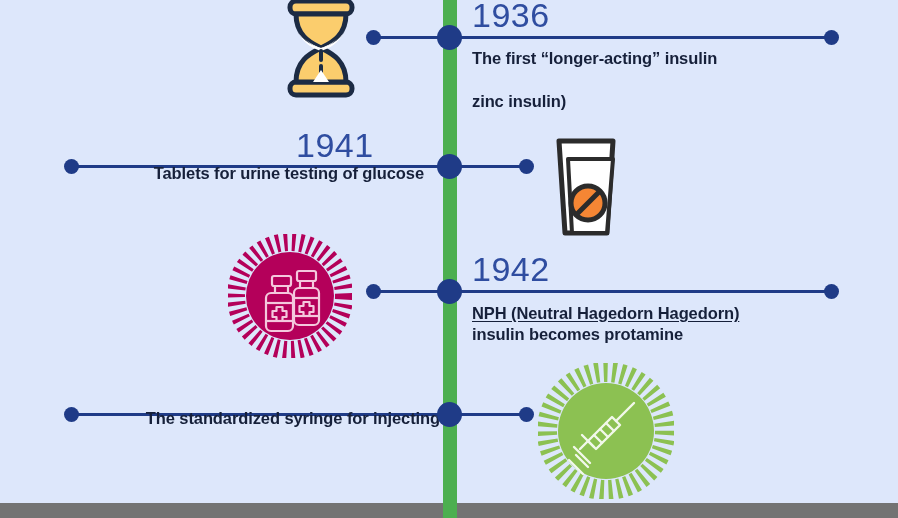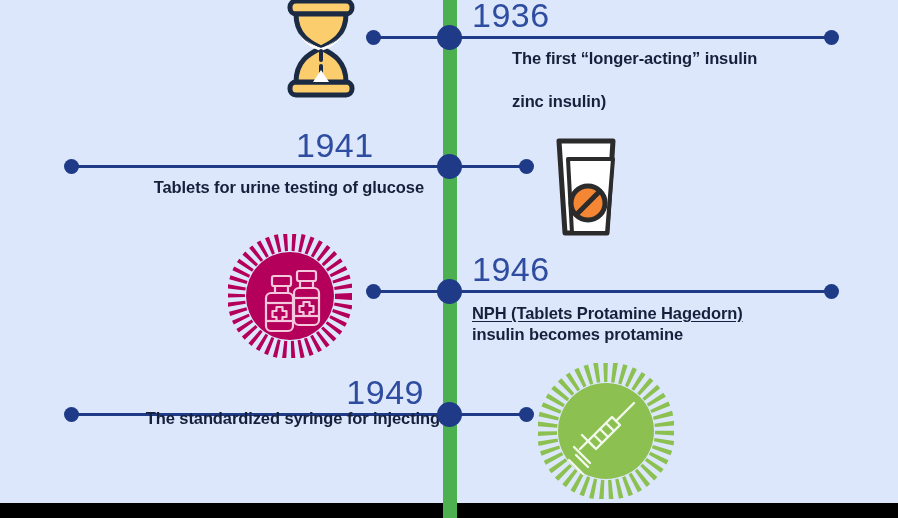--- a/index.html
+++ b/index.html
@@ -5,21 +5,21 @@
   html,body{margin:0;padding:0;}
   body{
     width:898px;height:518px;
     background:#ffffff;
     font-family:"Liberation Sans", sans-serif;
     overflow:hidden;
   }
   #stage{
     position:relative;
     width:898px;height:518px;
-    background:#000000;
+    background:#737373;
   }
   .panel{
     position:absolute;left:0;top:0;width:898px;height:503px;
     background:#dde7fb;
     overflow:hidden;
   }
   
   .spine{
     position:absolute;
     left:443px;top:0;width:14px;height:518px;
@@ -71,21 +71,21 @@
   <div class="panel" style="background: rgb(221, 231, 251);">
 
     <div class="row" style="top:37px;">
       <div class="conn" style="left: 372px; width: 80px; background: rgb(31, 59, 135);"></div>
       <div class="conn" style="left: 452px; width: 382px; background: rgb(31, 59, 135);"></div>
       <div class="dot-sm" style="left: 366px; background: rgb(31, 59, 135);"></div>
       <div class="dot-lg" style="left: 437px; background: rgb(31, 59, 135);"></div>
       <div class="dot-sm" style="left: 824px; background: rgb(31, 59, 135);"></div>
     </div>
     <div class="year" style="left: 472px; top: -2px; color: rgb(47, 77, 160);">1936</div>
-    <div class="desc right-text" style="left: 472px; top: 48px; width: 372px; color: rgb(22, 32, 58); margin-left: 40px;">
+    <div class="desc right-text" style="left: 472px; top: 48px; width: 372px; color: rgb(22, 32, 58);">
       <span>The first “longer-acting” insulin</span><br>
       <br>
       <span>zinc insulin)</span>
     </div>
 
     <div class="icon-wrap" style="left:284px;top:-2px;width:74px;height:100px;">
       <svg viewBox="0 0 74 100" width="74" height="100" aria-hidden="true">
         <g fill="none" stroke="#1c2b44" stroke-width="5" stroke-linejoin="round" stroke-linecap="round">
           <rect x="6" y="3" width="62" height="13" rx="6" fill="#fbcd6d"></rect>
           <rect x="6" y="84" width="62" height="13" rx="6" fill="#fbcd6d"></rect>
@@ -102,43 +102,43 @@
     </div>
 
     <div class="row" style="top:166px;">
       <div class="conn" style="left: 70px; width: 382px; background: rgb(31, 59, 135);"></div>
       <div class="conn" style="left: 452px; width: 80px; background: rgb(31, 59, 135);"></div>
       <div class="dot-sm" style="left: 64px; background: rgb(31, 59, 135);"></div>
       <div class="dot-lg" style="left: 437px; background: rgb(31, 59, 135);"></div>
       <div class="dot-sm" style="left: 519px; background: rgb(31, 59, 135);"></div>
     </div>
     <div class="year" style="left: 296px; top: 128px; width: 128px; color: rgb(47, 77, 160);">1941</div>
-    <div class="desc left-text" style="left: 52px; top: 177px; width: 372px; color: rgb(22, 32, 58);">
+    <div class="desc left-text" style="left: 52px; top: 163px; width: 372px; color: rgb(22, 32, 58);">
       <span>Tablets for urine testing of glucose</span><br>
     </div>
 
     <div class="icon-wrap" style="left:551px;top:137px;width:70px;height:100px;">
       <svg viewBox="0 0 70 100" width="70" height="100" aria-hidden="true">
         <path d="M8 4 L62 4 L56 96 L14 96 Z" fill="#ffffff" stroke="#2b2b2b" stroke-width="5" stroke-linejoin="round"></path>
         <path d="M17 22 L62 22 L56 96 L21 96 Z" fill="#ffffff" stroke="#2b2b2b" stroke-width="4" stroke-linejoin="round"></path>
         <circle cx="37" cy="66" r="17" fill="#f58634" stroke="#2b2b2b" stroke-width="5"></circle>
         <path d="M26 77 L48 55" stroke="#2b2b2b" stroke-width="5" stroke-linecap="round"></path>
       </svg>
     </div>
 
     <div class="row" style="top:291px;">
       <div class="conn" style="left: 372px; width: 80px; background: rgb(31, 59, 135);"></div>
       <div class="conn" style="left: 452px; width: 382px; background: rgb(31, 59, 135);"></div>
       <div class="dot-sm" style="left: 366px; background: rgb(31, 59, 135);"></div>
       <div class="dot-lg" style="left: 437px; background: rgb(31, 59, 135);"></div>
       <div class="dot-sm" style="left: 824px; background: rgb(31, 59, 135);"></div>
     </div>
-    <div class="year" style="left: 472px; top: 252px; color: rgb(47, 77, 160);">1946</div>
+    <div class="year" style="left: 472px; top: 252px; color: rgb(47, 77, 160);">1942</div>
     <div class="desc right-text" style="left: 472px; top: 303px; width: 380px; color: rgb(22, 32, 58);">
-      <span class="u">NPH (Tablets Protamine Hagedorn)</span><br>
+      <span class="u">NPH (Neutral Hagedorn Hagedorn)</span><br>
       <span>insulin becomes protamine</span>
     </div>
 
     <div class="icon-wrap" style="left:228px;top:234px;width:124px;height:124px;">
       <svg viewBox="0 0 124 124" width="124" height="124" aria-hidden="true">
         <g>
           <circle cx="62" cy="62" r="54" fill="none" stroke="#b4005a" stroke-width="18" stroke-dasharray="3.6 4.4"></circle>
         </g>
         <circle cx="62" cy="62" r="44" fill="#b4005a"></circle>
         <g fill="none" stroke="#f4c8dd" stroke-width="2.2" stroke-linejoin="round">
@@ -158,21 +158,20 @@
       </svg>
     </div>
 
     <div class="row" style="top:414px;">
       <div class="conn" style="left: 70px; width: 382px; background: rgb(31, 59, 135);"></div>
       <div class="conn" style="left: 452px; width: 80px; background: rgb(31, 59, 135);"></div>
       <div class="dot-sm" style="left: 64px; background: rgb(31, 59, 135);"></div>
       <div class="dot-lg" style="left: 437px; background: rgb(31, 59, 135);"></div>
       <div class="dot-sm" style="left: 519px; background: rgb(31, 59, 135);"></div>
     </div>
-    <div class="year" style="left: 296px; top: 375px; width: 128px; text-align: right; color: rgb(47, 77, 160);">1949</div>
     <div class="desc left-text" style="left: 30px; top: 408px; width: 410px; color: rgb(22, 32, 58);">
       <span>The standardized syringe for injecting</span><br>
     </div>
 
     <div class="icon-wrap" style="left:538px;top:363px;width:136px;height:136px;">
       <svg viewBox="0 0 136 136" width="136" height="136" aria-hidden="true">
         <g>
           <circle cx="68" cy="68" r="59" fill="none" stroke="#8cc152" stroke-width="20" stroke-dasharray="4 4.6"></circle>
         </g>
         <circle cx="68" cy="68" r="48" fill="#8cc152"></circle>

